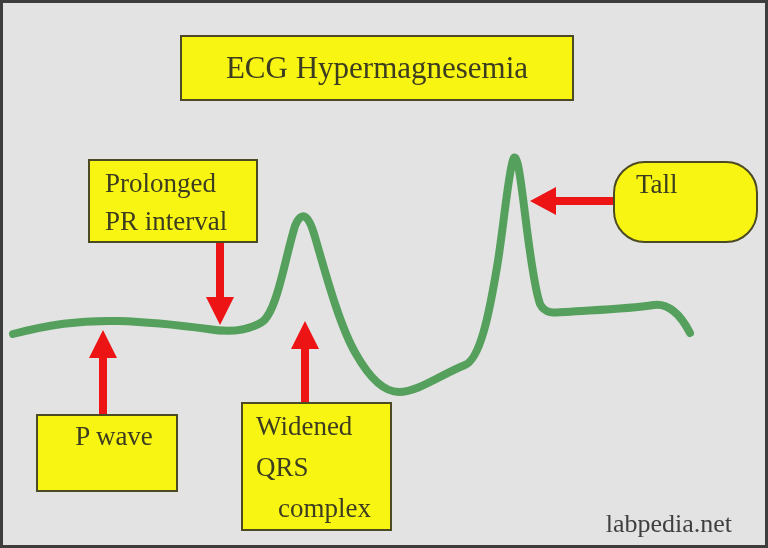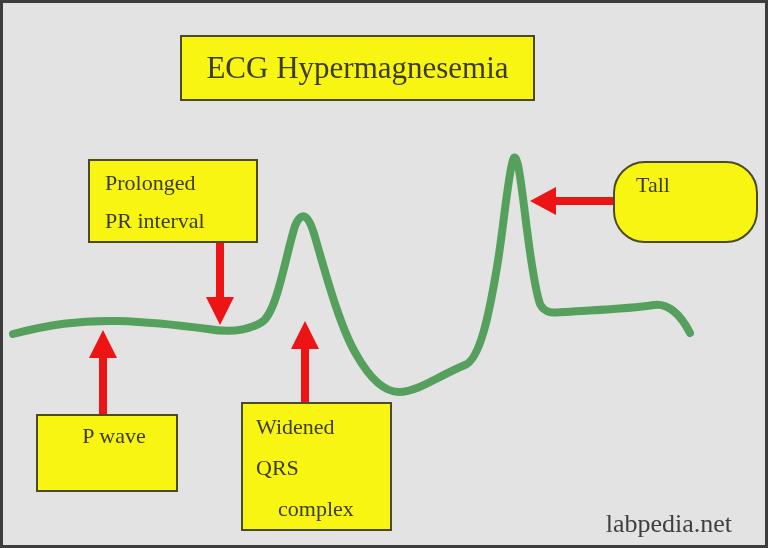--- a/index.html
+++ b/index.html
@@ -22,25 +22,25 @@
     width:768px;height:548px;
     background:var(--background);
     border:3px solid var(--frame_border);
     overflow:hidden;
   }
   .label-box{
     position:absolute;
     background:var(--box_fill);
     border:2px solid var(--box_border);
     color:var(--label_text);
-    font-size:22px;
+    font-size:27px;
     z-index:3;
   }
   .title-box{
-    left:177px;top:32px;width:355px;height:66px;
+    left:177px;top:32px;width:394px;height:66px;
     display:flex;align-items:center;justify-content:center;
     font-size:31px;
   }
   .pr-box{
     left:85px;top:156px;width:170px;height:84px;
     padding:3px 0 0 15px;line-height:38px;
   }
   .p-box{
     left:33px;top:411px;width:142px;height:78px;
     padding-top:2px;line-height:36px;text-align:center;padding-left:14px;

